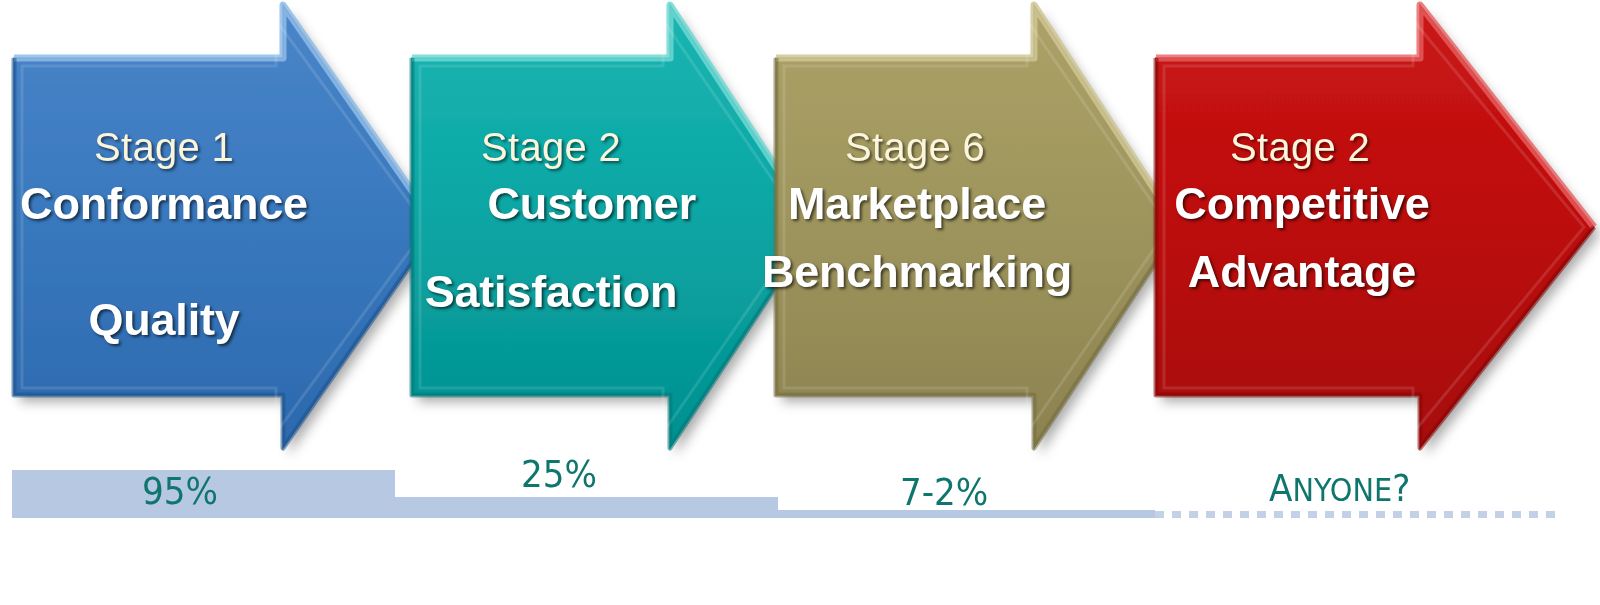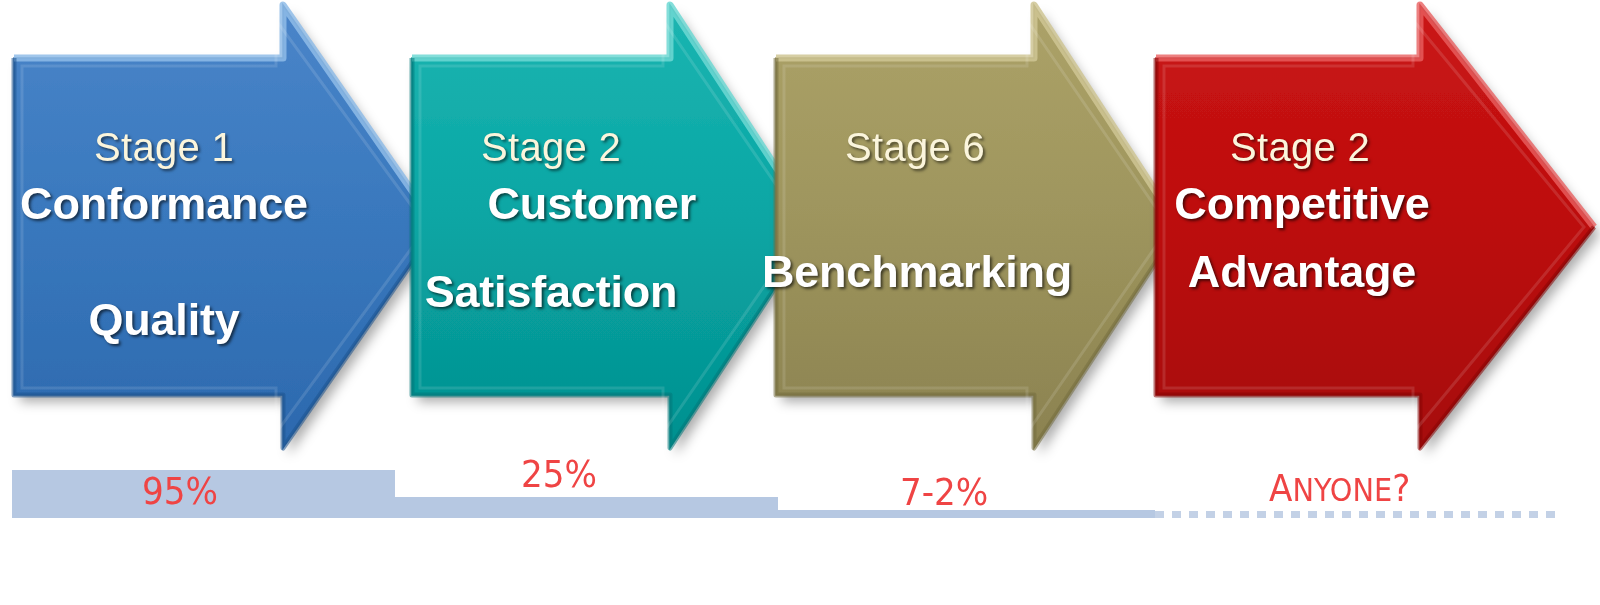--- a/index.html
+++ b/index.html
@@ -34,21 +34,21 @@
     letter-spacing:-.2px;
   }
 
   
   .funnel-band{position:absolute;}
   .funnel-dots{position:absolute;}
   .funnel-label{
     position:absolute;
     font-family:"DejaVu Sans Condensed","Liberation Sans",sans-serif;
     font-size:38px;
-    color:#ef4444;
+    color:#0f766e;
     white-space:nowrap;
   }
   .funnel-label.smallcaps{font-size:32px;}
   .funnel-label.smallcaps .cap{font-size:38px;}
 </style>
 </head>
 <body>
 
 <div id="canvas">
 
@@ -116,20 +116,21 @@
       </defs>
       <g filter="url(#sh2)">
         <path d="M14,58 L272,58 L272,5 L417,227 L272,448 L272,395 L14,395 Z" fill="url(#g2)"></path>
       </g>
       <path d="M14,58 L272,58 L272,5 L417,227 L272,448 L272,395 L14,395 Z" fill="none" stroke="#877E4C" stroke-width="1.4"></path>
       <path d="M14,58 L272,58 L272,5 L417,227" fill="none" stroke="#CFC694" stroke-width="7" stroke-opacity=".85" stroke-linejoin="round"></path>
       <path d="M417,227 L272,448 L272,395 L14,395 L14,58" fill="none" stroke="#756D40" stroke-width="5" stroke-opacity=".55" stroke-linejoin="round"></path>
       <path d="M22,66 L265,66 L265,20 L407,227 L265,433 L265,388 L22,388 Z" fill="none" stroke="#ffffff" stroke-opacity=".12" stroke-width="3"></path>
     </svg>
     <div class="label stage-num" style="top:126px;width:290px;left:8px;">Stage 6</div>
+    <div class="label stage-title" style="top:180px;width:310px;left:0px;">Marketplace</div>
     <div class="label stage-title" style="top:248px;width:330px;left:-10px;">Benchmarking</div>
   </div>
 
   <div class="stage" id="stage3" style="left:1142px;width:458px;">
     <svg width="458" height="460" viewBox="0 0 458 460">
       <defs>
         <linearGradient id="g3" x1="0" y1="0" x2="0" y2="1">
           <stop offset="0" stop-color="#CA1515"></stop>
             <stop offset="0.45" stop-color="#BE0E0E"></stop>
           <stop offset="1" stop-color="#A60808"></stop>

